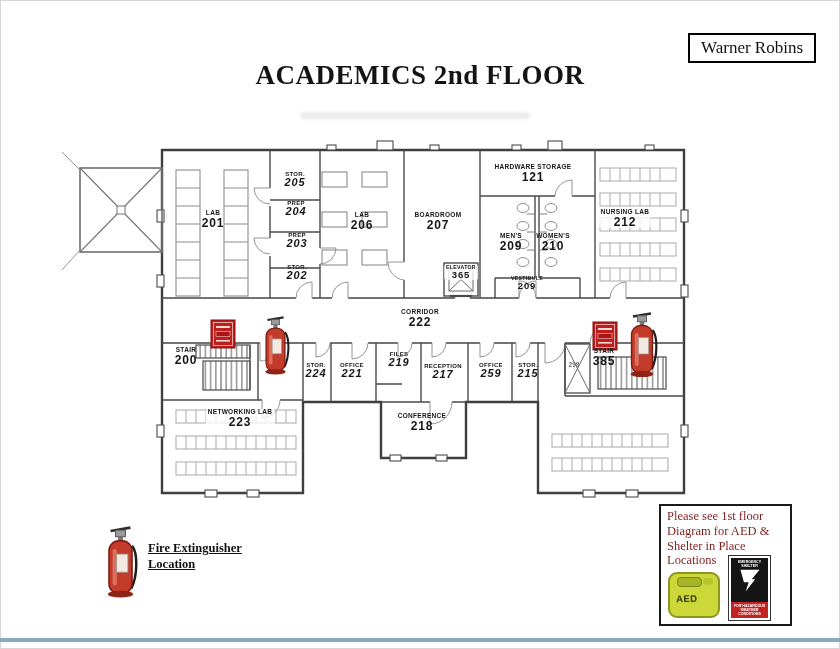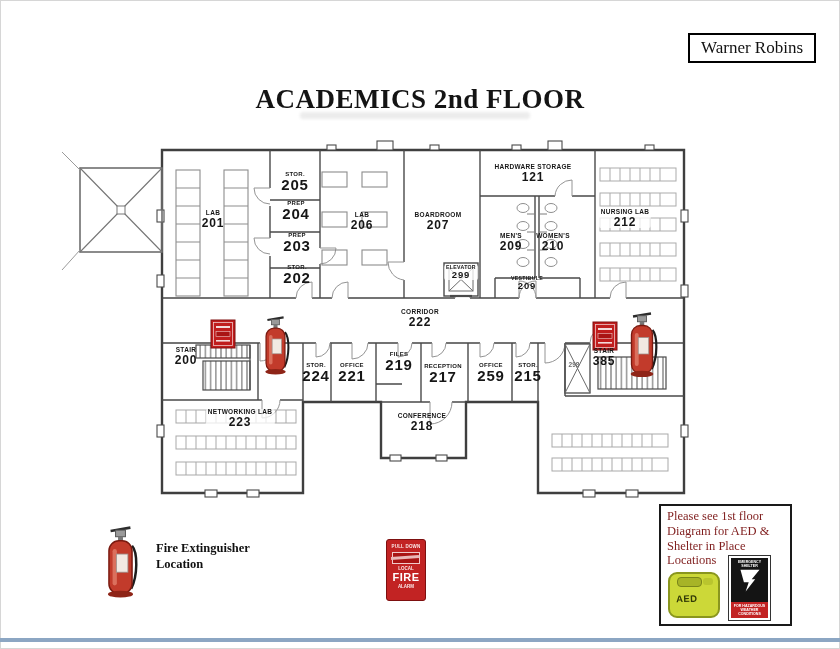--- a/index.html
+++ b/index.html
@@ -2,41 +2,41 @@
 <html><head>
 <meta charset="utf-8">
 <style>
   html,body{margin:0;padding:0;background:#fff;}
   #stage{position:relative;width:840px;height:649px;background:#fff;overflow:hidden;
          box-shadow:inset 0 0 0 1px #d6d6d6;font-family:"Liberation Sans","DejaVu Sans",sans-serif;}
   #plan-svg{position:absolute;left:0;top:0;z-index:1;}
   
   .title{position:absolute;left:170px;top:60px;width:500px;text-align:center;z-index:3;
          font-family:"Liberation Serif","DejaVu Serif",serif;font-weight:700;font-size:27px;
-         letter-spacing:.5px;color:#141414;margin-top:24px;}
+         letter-spacing:.5px;color:#141414;}
   .smudge{position:absolute;left:300px;top:112px;width:230px;height:7px;background:#ececec;
           border-radius:3px;filter:blur(1.5px);z-index:2;}
   .sitebox{position:absolute;left:688px;top:33px;width:124px;height:26px;border:2px solid #000;
            z-index:3;text-align:center;line-height:26px;font-family:"Liberation Serif","DejaVu Serif",serif;
            font-size:17px;color:#111;}
   
   .rl{position:absolute;transform:translateX(-50%);display:flex;flex-direction:column;align-items:center;
       font-weight:700;color:#161616;line-height:1.05;white-space:nowrap;z-index:3;text-align:center;}
   .rl .n{font-size:6.5px;letter-spacing:.3px;}
   .rl .d{font-size:12px;letter-spacing:.8px;}
   .rl.sm .n{font-size:6px;}
-  .rl.sm .d{font-size:15px;}
+  .rl.sm .d{font-size:11px;font-style:italic;}
   .rl.xs .n{font-size:5.2px;}
   .rl.xs .d{font-size:9.5px;}
   .rl.halo{background:rgba(255,255,255,.75);padding:0 2px;border-radius:2px;align-items:center;}
   .rl.tiny .d{font-size:6.5px;color:#6e6e6e;letter-spacing:0;}
   
   .leg-text{position:absolute;z-index:3;font-family:"Liberation Serif","DejaVu Serif",serif;
             font-weight:700;font-size:12.5px;line-height:1.25;color:#111;}
-  #fx-text{left:156px;top:541px;width:112px;}
+  #fx-text{left:148px;top:541px;width:112px;text-decoration:underline;}
   #ps-text{left:428px;top:554px;width:100px;}
   .ps-legend{position:absolute;left:386px;top:539px;width:40px;height:62px;background:#c22323;
              border:1.5px solid #7d0f0f;border-radius:3px;z-index:3;box-sizing:border-box;
              display:flex;flex-direction:column;align-items:center;color:#fbe9e9;}
   .ps-top{font:700 4.5px/1.3 "Liberation Sans",sans-serif;margin-top:4px;letter-spacing:.2px;}
   .ps-slot{width:26px;height:10px;border:1px solid #f0caca;background:#a91414;margin-top:2px;position:relative;}
   .ps-bar{position:absolute;left:-2px;top:3px;width:28px;height:2.5px;background:#e9b8b8;transform:rotate(-4deg);}
   .ps-l1{font:700 4.5px/1.4 "Liberation Sans",sans-serif;margin-top:2px;}
   .ps-l2{font:700 11px/1.05 "Liberation Sans",sans-serif;color:#fff;letter-spacing:.5px;}
   .ps-l3{font:700 4.5px/1.4 "Liberation Sans",sans-serif;}
@@ -292,21 +292,21 @@
   <div class="rl" style="left:553px;top:233px">
       <span class="n">WOMEN'S</span>
       <span class="d">210</span>
     </div>
   <div class="rl halo" style="left:625px;top:209px">
       <span class="n">NURSING LAB</span>
       <span class="d">212</span>
     </div>
   <div class="rl xs halo" style="left:461px;top:265px">
       <span class="n">ELEVATOR</span>
-      <span class="d">299</span>
+      <span class="d">365</span>
     </div>
   <div class="rl xs" style="left:527px;top:276px">
       <span class="n">VESTIBULE</span>
       <span class="d">209</span>
     </div>
   <div class="rl" style="left:420px;top:309px">
       <span class="n">CORRIDOR</span>
       <span class="d">222</span>
     </div>
   <div class="rl" style="left:186px;top:347px">
@@ -347,29 +347,20 @@
     </div>
   <div class="rl" style="left:422px;top:413px">
       <span class="n">CONFERENCE</span>
       <span class="d">218</span>
     </div>
   <div class="rl tiny" style="left:574px;top:362px">
       <span class="d">298</span>
     </div>
 
   <div class="leg-text" id="fx-text">Fire Extinguisher Location</div>
-  <div class="ps-legend">
-    <div class="ps-top">PULL DOWN</div>
-    <div class="ps-slot">
-        <div class="ps-bar"></div>
-      </div>
-    <div class="ps-l1">LOCAL</div>
-    <div class="ps-l2">FIRE</div>
-    <div class="ps-l3">ALARM</div>
-  </div>
 
   <div class="notebox">
     <div class="note-text">Please see 1st floor Diagram for AED &amp; Shelter in Place Locations</div>
     <div class="aed">
       <div class="aed-handle"></div>
       <div class="aed-dot"></div>
       <span class="aed-label">AED</span>
     </div>
     <div class="shelter">
       <div class="sh-black">

